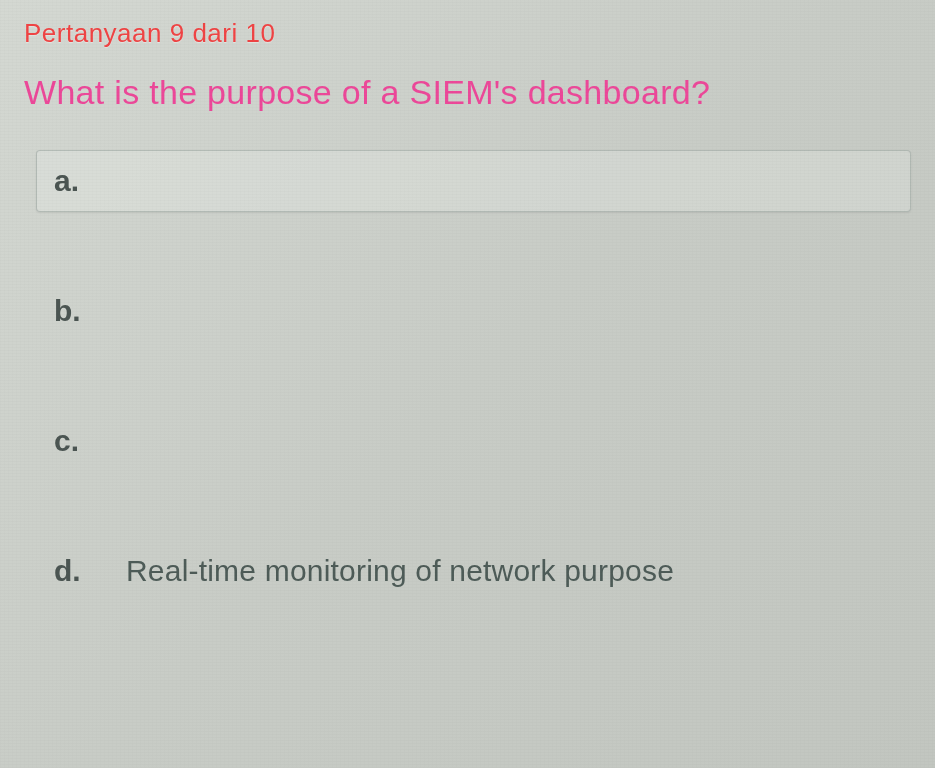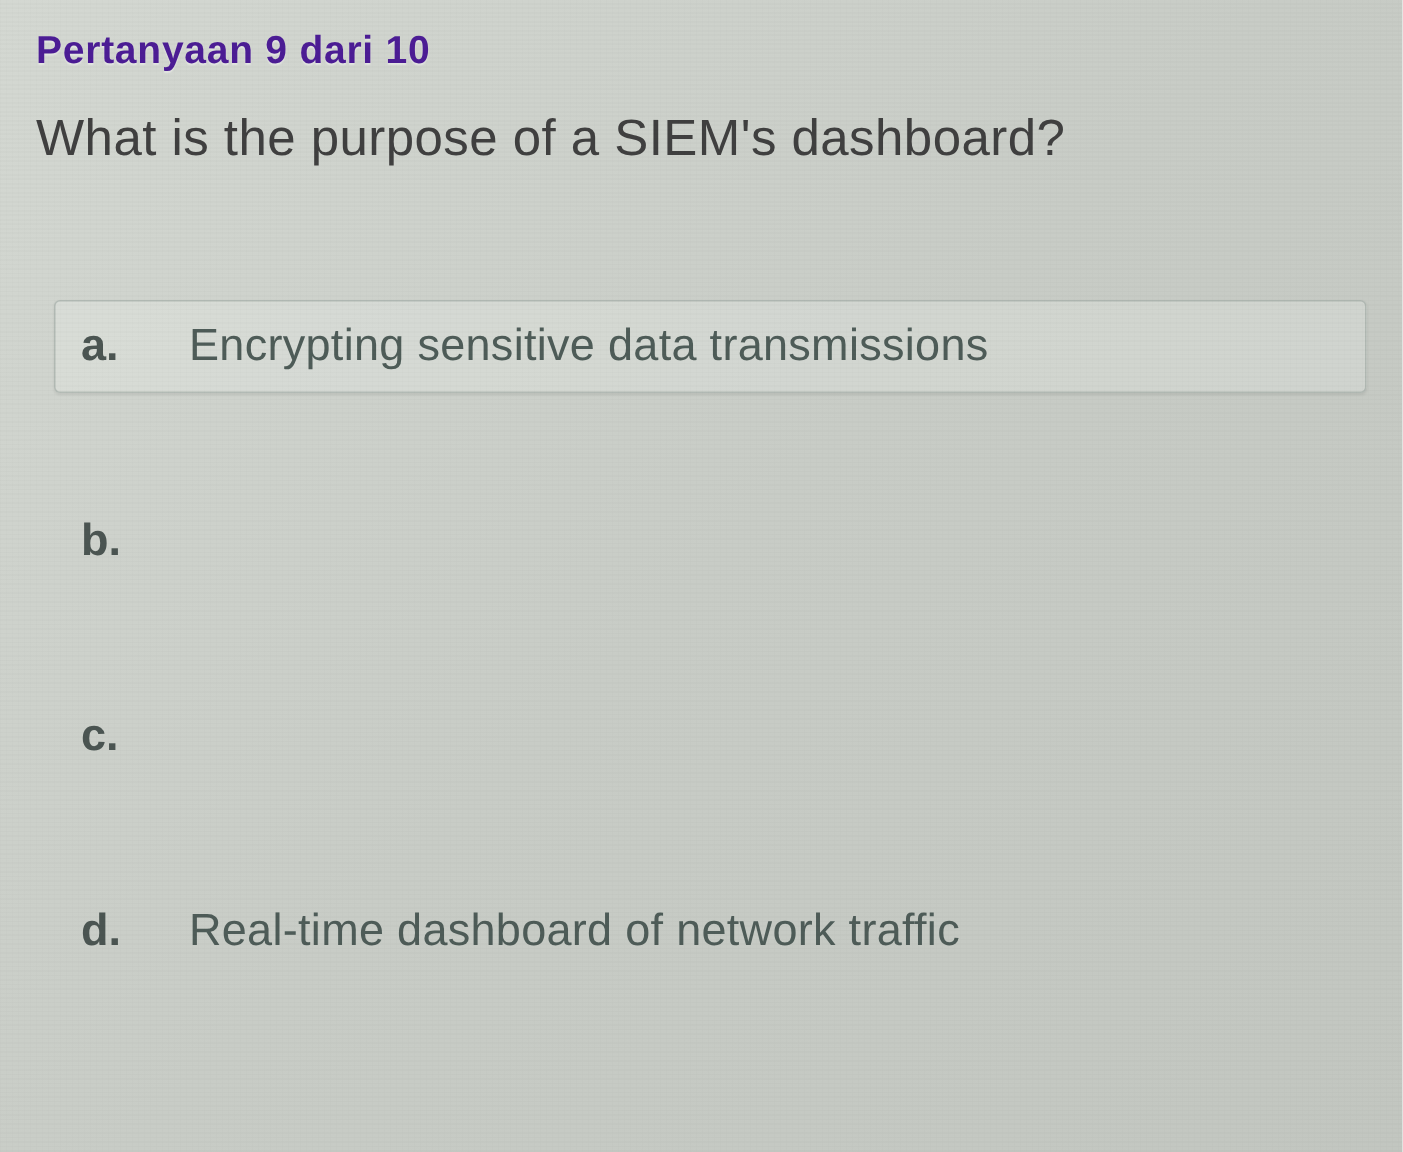--- a/index.html
+++ b/index.html
@@ -20,33 +20,33 @@
       content: "";
       position: absolute;
       inset: 0;
       background-image:
         repeating-linear-gradient(0deg, rgba(0,0,0,0.02) 0px, rgba(0,0,0,0.02) 1px, transparent 1px, transparent 3px),
         repeating-linear-gradient(90deg, rgba(0,0,0,0.015) 0px, rgba(0,0,0,0.015) 1px, transparent 1px, transparent 4px);
       pointer-events: none;
       opacity: 0.6;
     }
     .progress {
-      color: #4c1d95;
+      color: #ef4444;
       font-size: 26px;
-      font-weight: 700;
+      font-weight: 400;
       letter-spacing: 0.5px;
       margin-bottom: 22px;
       text-shadow: 0 1px 1px rgba(255,255,255,0.4);
     }
     .question {
-      color: #404040;
+      color: #ec4899;
       font-size: 34px;
       font-weight: 500;
       letter-spacing: 0.3px;
-      margin-bottom: 86px;
+      margin-bottom: 36px;
       line-height: 1.25;
     }
     .options {
       display: flex;
       flex-direction: column;
       gap: 68px;
       padding-left: 12px;
     }
     .option {
       display: flex;
@@ -76,25 +76,24 @@
 </head>
 <body>
 
 <div class="progress">Pertanyaan 9 dari 10</div>
 
 <div class="question">What is the purpose of a SIEM's dashboard?</div>
 
 <div class="options">
   <div class="option selected">
     <span class="option-letter">a.</span>
-    <span class="option-text">Encrypting sensitive data transmissions</span>
   </div>
   <div class="option">
     <span class="option-letter">b.</span>
   </div>
   <div class="option">
     <span class="option-letter">c.</span>
   </div>
   <div class="option">
     <span class="option-letter">d.</span>
-    <span class="option-text">Real-time dashboard of network traffic</span>
+    <span class="option-text">Real-time monitoring of network purpose</span>
   </div>
 </div>
 
 </body></html>

